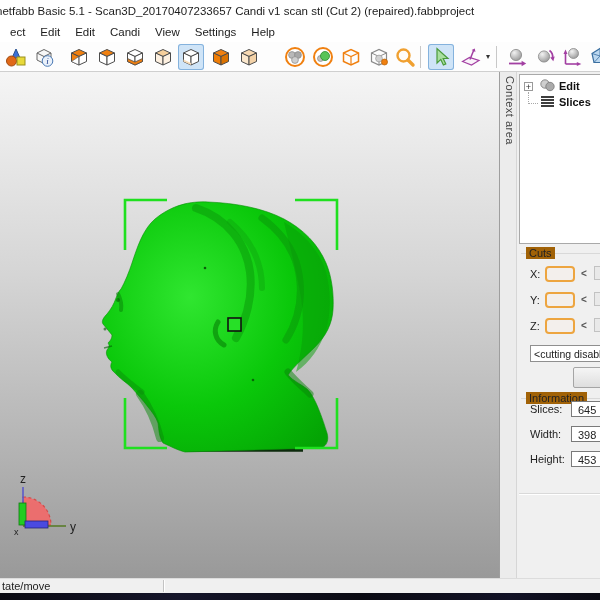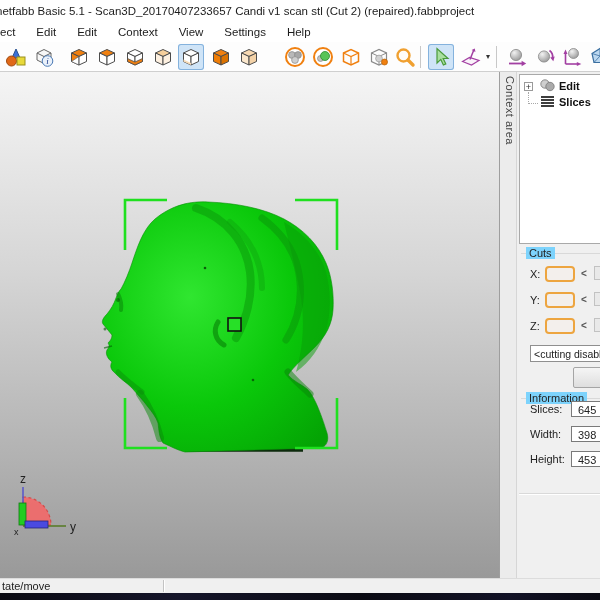--- a/index.html
+++ b/index.html
@@ -2,21 +2,21 @@
 <html><head>
 <meta charset="utf-8">
 <style>
   html,body{margin:0;padding:0}
   body{width:600px;height:600px;overflow:hidden;position:relative;background:#fff;
        font-family:"Liberation Sans",sans-serif;-webkit-font-smoothing:antialiased}
   
   .titlebar{position:absolute;top:0;left:0;width:100%;height:22px;background:#fff;
     font-size:11.5px;color:#1c1c1c;line-height:23px;white-space:nowrap;text-indent:-4px;overflow:hidden}
   .menubar{position:absolute;top:22px;left:0;width:100%;height:20px;background:#fff;
-    display:flex;align-items:center;gap:21px;padding-left:0;font-size:11.5px;color:#1c1c1c;box-sizing:border-box}
+    display:flex;align-items:center;gap:15px;padding-left:10px;font-size:11.5px;color:#1c1c1c;box-sizing:border-box}
   .menu-item{cursor:default}
   .toolbar{position:absolute;top:42px;left:0;width:100%;height:30px;background:#fdfdfd;
     border-bottom:1px solid #cfcfcf;box-sizing:border-box;overflow:hidden}
   .tbtn{position:absolute;top:2px;width:26px;height:26px;display:flex;align-items:center;
     justify-content:center;border-radius:3px}
   .tbtn.selected{background:#cfe4f7;box-shadow:0 0 0 1px #84b2dd inset}
   .tsep{position:absolute;top:4px;width:1px;height:22px;background:#c8c8c8}
   .caret{position:absolute;top:10px;font-size:8px;color:#333}
   
   .viewport{position:absolute;top:72px;left:0;width:499px;height:506px;
@@ -31,21 +31,21 @@
   .panel-content{position:absolute;left:17px;top:0;width:84px;height:506px;overflow:hidden;font-size:11px;color:#222}
   .tree{position:absolute;left:2px;top:2px;width:86px;height:170px;background:#fff;border:1px solid #a9a9a9;box-sizing:border-box}
   .tree-label{position:absolute;font-weight:bold;font-size:11px;color:#111}
   .expander{position:absolute;left:4px;top:7px;width:9px;height:9px;background:#fff;border:1px solid #9a9a9a;
     font-size:9px;line-height:8px;text-align:center;color:#333;box-sizing:border-box}
   .tree-vline{position:absolute;left:8px;top:17px;height:12px;border-left:1px dotted #a8a8a8}
   .tree-hline{position:absolute;left:8px;top:28px;width:10px;border-top:1px dotted #a8a8a8}
   .slices-icon{position:absolute;left:21px;top:21px;width:13px;height:11px}
   .slices-icon i{display:block;height:2px;background:#3d3d3d;margin-bottom:1px}
   .group-line{position:absolute;left:4px;right:0;height:1px;background:#d9d9d9}
-  .group-caption{position:absolute;background:#7dd3fc;padding:0 3px;font-size:11px;color:#222}
+  .group-caption{position:absolute;background:#a16207;padding:0 3px;font-size:11px;color:#222}
   .cut-label{position:absolute;left:13px;width:14px}
   .cutbox{position:absolute;left:28px;width:26px;height:12px;border:2px solid #eda540;border-radius:4px;background:#f3efec}
   .cut-arrow{position:absolute;left:64px;color:#555;font-weight:bold;font-size:10px}
   .slider-frag{position:absolute;left:77px;width:12px;height:12px;background:#e9e9e9;border:1px solid #c2c2c2}
   .dropdown{position:absolute;left:13px;top:273px;width:78px;height:17px;background:#fff;border:1px solid #8f8f8f;
     font-size:10.5px;line-height:16px;padding-left:3px;white-space:nowrap;overflow:hidden;box-sizing:border-box}
   .cutbtn{position:absolute;left:56px;top:295px;width:34px;height:19px;background:linear-gradient(#f5f5f5,#dedede);
     border:1px solid #a5a5a5;border-radius:2px}
   .info-label{position:absolute;left:13px}
   .info-box{position:absolute;left:54px;width:38px;height:16px;background:#fff;border:1px solid #7a7a7a;
@@ -62,21 +62,21 @@
 </style>
 </head>
 <body>
 
 <div class="titlebar">netfabb Basic 5.1 - Scan3D_20170407233657 Candi v1 scan stl (Cut 2) (repaired).fabbproject</div>
 
 <div class="menubar">
   <span class="menu-item">ect</span>
   <span class="menu-item">Edit</span>
   <span class="menu-item">Edit</span>
-  <span class="menu-item">Context</span>
+  <span class="menu-item">Candi</span>
   <span class="menu-item">View</span>
   <span class="menu-item">Settings</span>
   <span class="menu-item">Help</span>
 </div>
 
 <div class="toolbar">
   <div class="tbtn" style="left:3px">
     <svg width="22" height="22">
       <polygon points="11,3 15,12 7,12" fill="#3a6fd8" stroke="#28508f" stroke-width="1"></polygon>
       <circle cx="6.5" cy="15" r="5" fill="#e06818" stroke="#a04a10" stroke-width="1"></circle>

